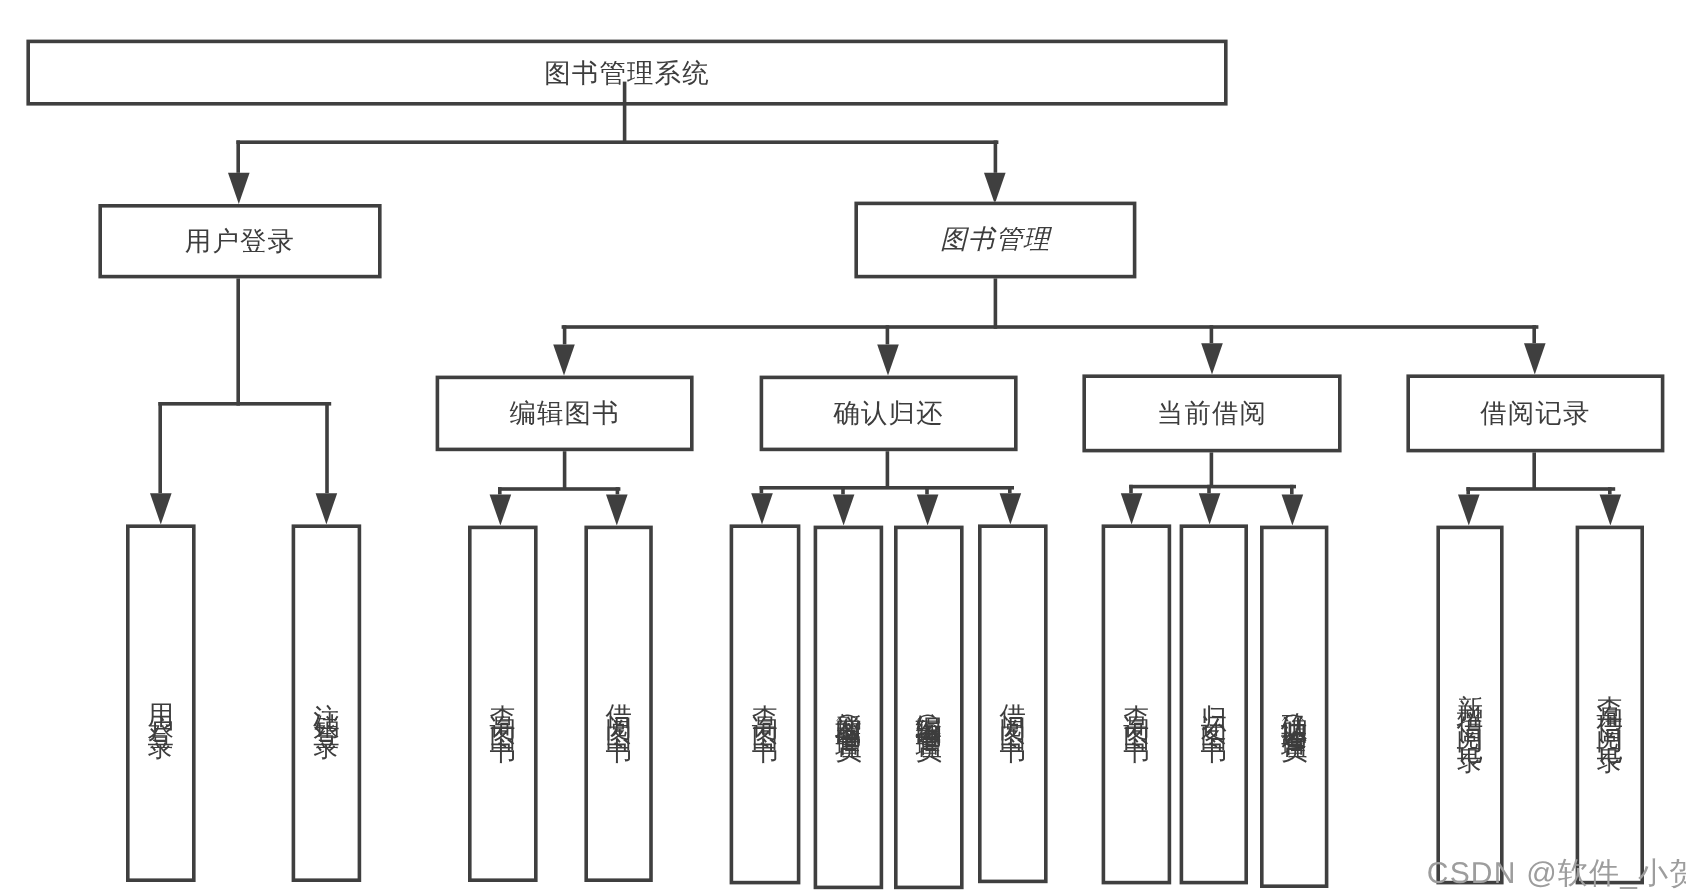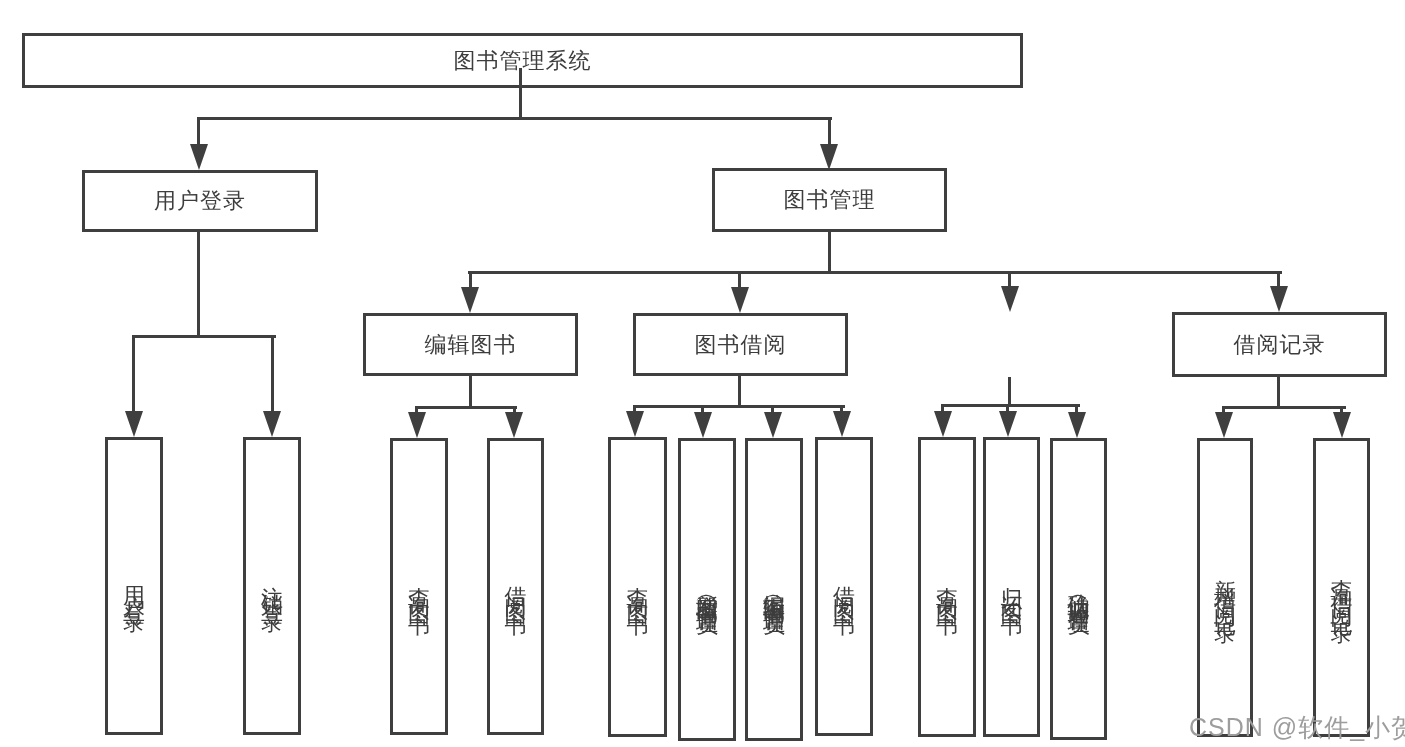--- a/index.html
+++ b/index.html
@@ -66,21 +66,21 @@
   <div class="vl" style="left:519px;top:68px;width:3px;height:52px;"></div>
   <div class="hl" style="left:197px;top:117px;width:635px;height:3px;"></div>
   <div class="vl" style="left:197px;top:117px;width:3px;height:27px;"></div>
   <div class="arr" style="left:190px;top:144px;"></div>
   <div class="vl" style="left:828px;top:117px;width:3px;height:27px;"></div>
   <div class="arr" style="left:820px;top:144px;"></div>
 
   <div class="hbox" style="left:82px;top:170px;width:236px;height:62px;">
     <span>用户登录</span>
   </div>
-  <div class="hbox" style="left:712px;top:168px;width:235px;height:64px;">
+  <div class="hbox" style="left:712px;top:168px;width:235px;height:64px;font-style:italic;">
     <span>图书管理</span>
   </div>
 
   <div class="vl" style="left:197px;top:232px;width:3px;height:106px;"></div>
   <div class="hl" style="left:132px;top:335px;width:144px;height:3px;"></div>
   <div class="vl" style="left:132px;top:335px;width:3px;height:76px;"></div>
   <div class="arr" style="left:125px;top:411px;"></div>
   <div class="vl" style="left:271px;top:335px;width:3px;height:76px;"></div>
   <div class="arr" style="left:263px;top:411px;"></div>
 
@@ -92,21 +92,24 @@
   <div class="arr" style="left:731px;top:287px;"></div>
   <div class="vl" style="left:1008px;top:271px;width:3px;height:15px;"></div>
   <div class="arr" style="left:1001px;top:286px;"></div>
   <div class="vl" style="left:1277px;top:271px;width:3px;height:15px;"></div>
   <div class="arr" style="left:1270px;top:286px;"></div>
 
   <div class="hbox" style="left:363px;top:313px;width:215px;height:63px;">
     <span>编辑图书</span>
   </div>
   <div class="hbox" style="left:633px;top:313px;width:215px;height:63px;">
-    <span>图书借阅</span>
+    <span>确认归还</span>
+  </div>
+  <div class="hbox" style="left:902px;top:312px;width:216px;height:65px;">
+    <span>当前借阅</span>
   </div>
   <div class="hbox" style="left:1172px;top:312px;width:215px;height:65px;">
     <span>借阅记录</span>
   </div>
 
   <div class="vl" style="left:469px;top:376px;width:3px;height:32px;"></div>
   <div class="hl" style="left:415px;top:406px;width:102px;height:3px;"></div>
   <div class="vl" style="left:415px;top:406px;width:3px;height:6px;"></div>
   <div class="arr" style="left:408px;top:412px;"></div>
   <div class="vl" style="left:513px;top:406px;width:3px;height:6px;"></div>

